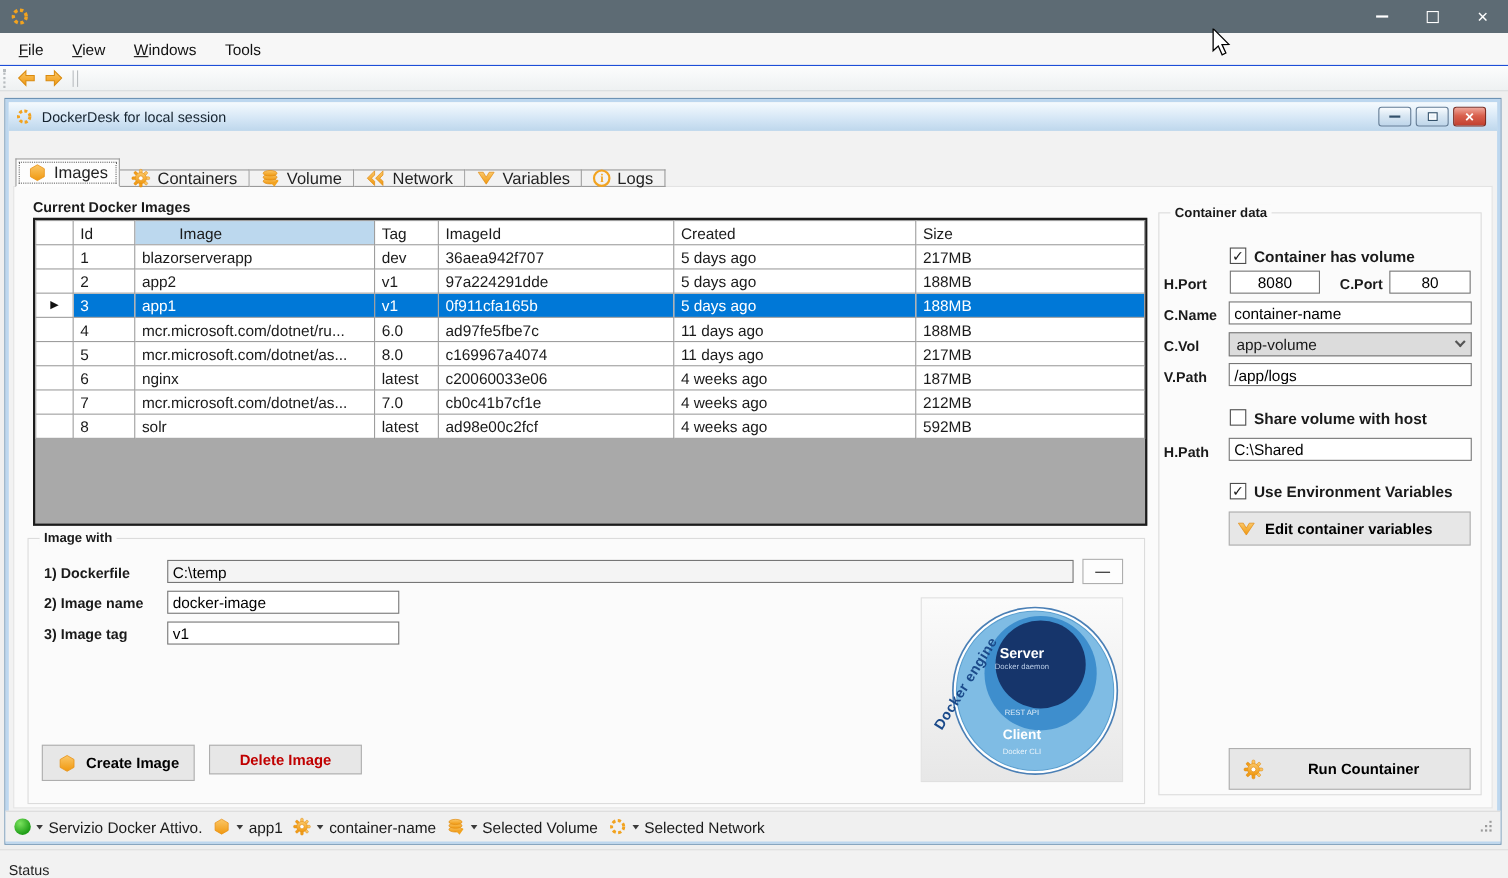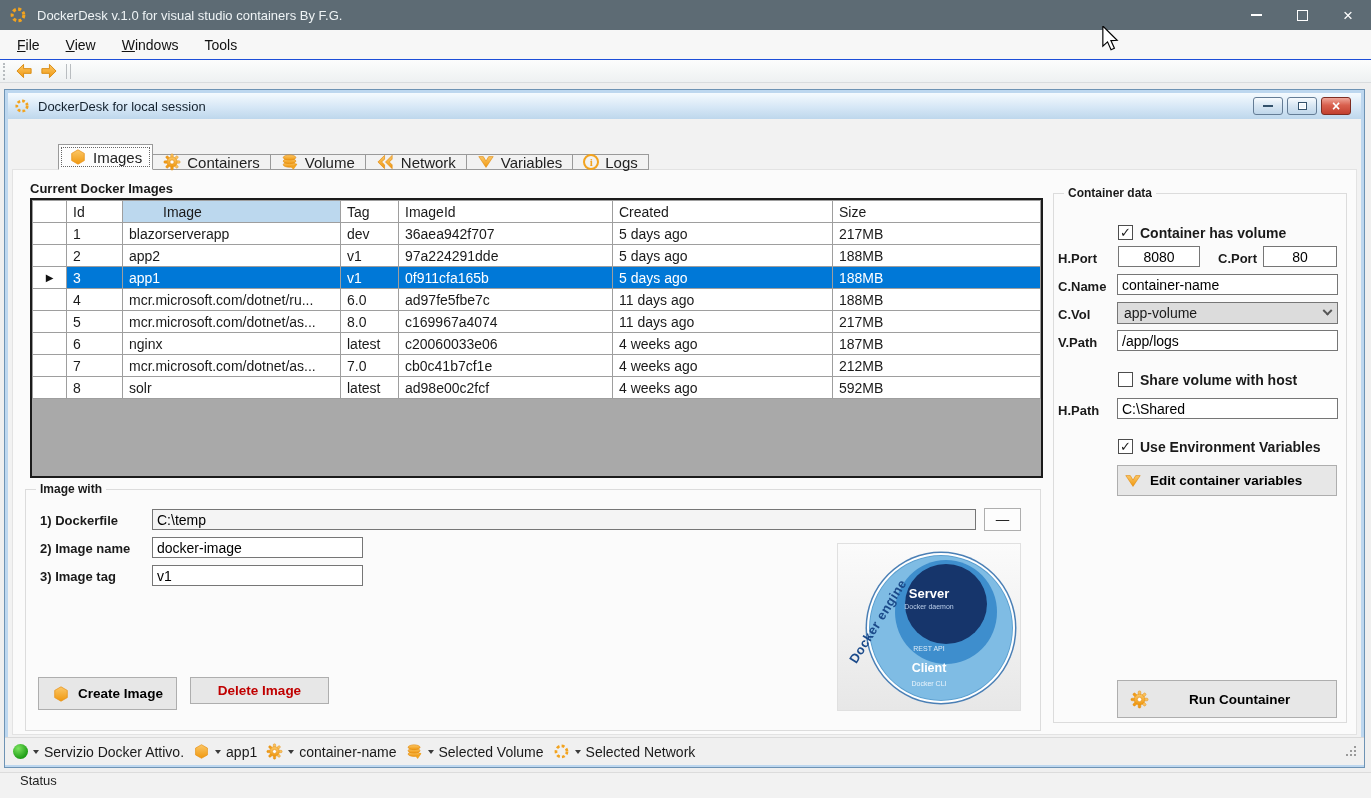--- a/index.html
+++ b/index.html
@@ -33,21 +33,21 @@
   .child-tb .app-ic { margin:0 8px 0 6px; width:16px; height:16px; }
   .child-tb .t { font-size:13px; color:#15222e; }
   .aero-btns { margin-left:auto; display:flex; gap:4px; padding-right:10px; }
   .aero { width:30px; height:18px; border:1px solid #647c95; border-radius:3px; background:linear-gradient(#f8fbfe,#d9e7f3 45%,#bfd6ea); display:flex; align-items:center; justify-content:center; }
   .aero.close { background:linear-gradient(#efa79a,#d9604e 45%,#c2402f); border-color:#7e2d22; color:#fff; }
   .a-min { width:10px; height:2px; background:#33516b; }
   .a-max { width:9px; height:8px; border:1.4px solid #33516b; background:#eaf2f9; box-shadow:inset 0 0 0 1.2px #fff; }
   .a-x { font-size:14px; font-weight:bold; line-height:1; }
 
   
-  .tabstrip { left:14px; top:144px; display:flex; align-items:flex-end; height:26px;margin-left:44px; }
+  .tabstrip { left:14px; top:144px; display:flex; align-items:flex-end; height:26px; }
   .tab { display:flex; align-items:center; gap:6px; padding:0 10px; height:16px; background:#f2f2f2; border:1px solid #9a9a9a; border-left-width:0; font-size:15px; color:#222; }
   .tab:first-child { border-left-width:1px; }
   .tab.sel { background:#fdfdfd; height:26px; border-bottom-color:#fdfdfd; outline:1px dotted #666; outline-offset:-4px; }
   .tab svg, .tab .info-ic { flex:0 0 auto; }
 
   .tabpage { left:12px; top:169px; width:1345px; height:566px; background:#fbfbfb; border:1px solid #e3e3e3; }
 
   
   .grid-label { left:30px; top:181px; font-weight:bold; font-size:13px; }
   .grid-wrap { left:30px; top:198px; width:1013px; height:280px; background:#a9a9a9; border:2px solid #1b1b1b; }
@@ -89,21 +89,21 @@
   .d-cli { top:136px; font-size:7px; color:#eaf4fb; }
   .d-engine { position:absolute; left:8px; top:114px; font-weight:bold; font-size:13px; color:#1b4a8a; transform:rotate(-58deg); transform-origin:0 0; letter-spacing:.5px; }
 
   
   .session-bar { left:5px; top:737px; width:1359px; height:28px; background:#f0f0f0; border-top:1px solid #dadada; display:flex; align-items:center; padding-left:8px; gap:9px; position:absolute; }
   .sess-item { display:flex; align-items:center; gap:5px; font-size:14px; }
   .dd { width:0; height:0; border-left:3.5px solid transparent; border-right:3.5px solid transparent; border-top:4px solid #3a3a3a; }
   .green-dot { width:15px; height:15px; border-radius:50%; background:radial-gradient(circle at 35% 30%,#7be35f,#1f9e17 70%); }
   .grip-dots { margin-left:auto; margin-right:6px; }
 
-  .statusbar { left:0; top:772px; width:1371px; height:26px; background:#f2f2f2; border-top:1px solid #dcdcdc; display:flex; align-items:flex-start; padding-left:20px; font-size:13px; color:#222; position:absolute; }
+  .statusbar { left:0; top:772px; width:1371px; height:26px; background:#f2f2f2; border-top:1px solid #dcdcdc; display:flex; align-items:flex-end; padding-left:8px; font-size:13px; color:#222; position:absolute; }
 
   .info-ic { width:16px; height:16px; border:2px solid #f2a31f; border-radius:50%; color:#f2a31f; font-weight:bold; font-size:11px; display:inline-flex; align-items:center; justify-content:center; font-family:"Liberation Serif",serif; }
 
   .cursor { left:1100px; top:26px; pointer-events:none; }
 </style>
 </head>
 <body>
 
 <svg width="0" height="0" style="position:absolute" aria-hidden="true">
   <defs>
@@ -111,21 +111,20 @@
       <stop offset="0" stop-color="#fbc767"></stop>
         <stop offset="1" stop-color="#f0980f"></stop>
     </linearGradient>
   </defs>
 </svg>
 
 <div class="abs titlebar">
   <svg class="app-ic" viewBox="0 0 20 20">
       <circle cx="10" cy="10" r="6.5" fill="none" stroke="#f2a31f" stroke-width="3.4" stroke-dasharray="3.4 2.6"></circle>
     </svg>
-  <span class="t">DockerDesk v.1.0 for visual studio containers By F.G.</span>
   <div class="win-btns">
     <div class="win-btn">
         <span class="glyph-min"></span>
       </div>
     <div class="win-btn">
         <span class="glyph-max"></span>
       </div>
     <div class="win-btn">
         <span class="glyph-x">×</span>
       </div>

